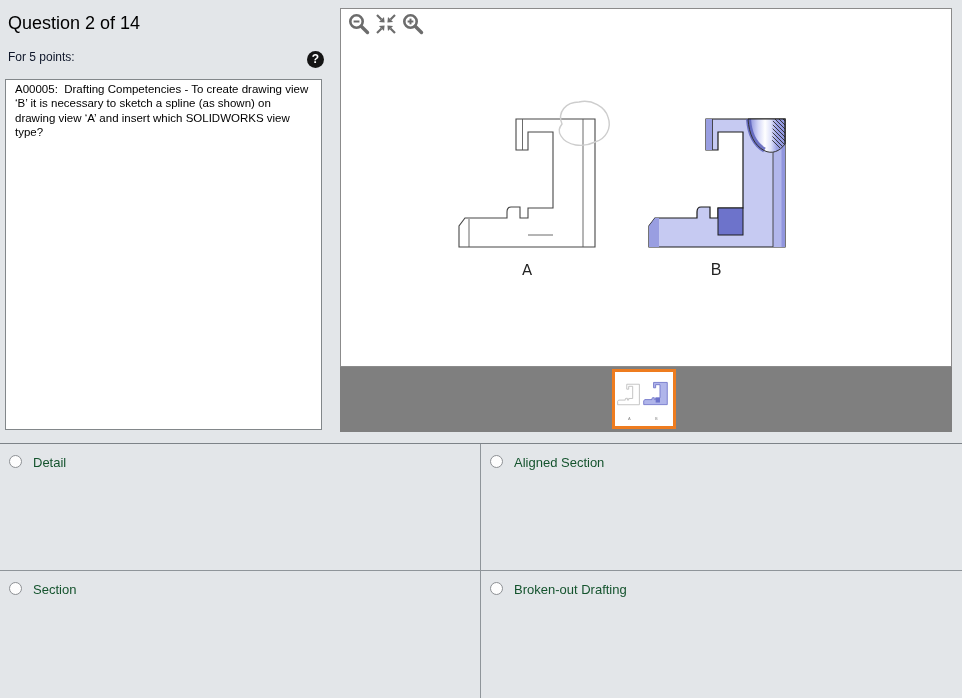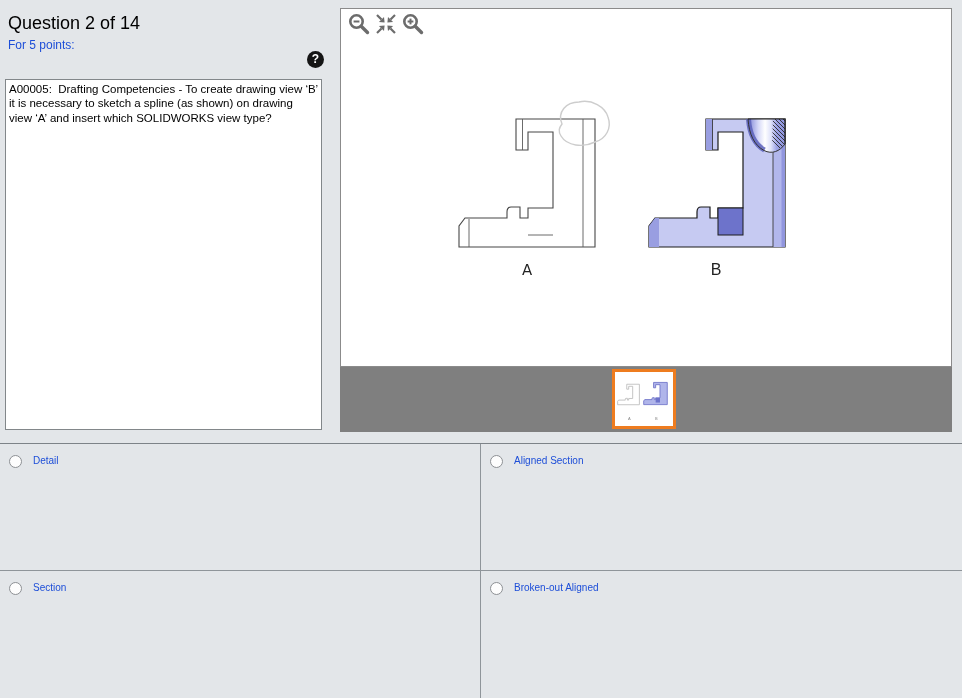--- a/index.html
+++ b/index.html
@@ -9,35 +9,35 @@
     background:#e3e6e9;
     font-family:"Liberation Sans", sans-serif;
     color:#000;
   }
   
   .page-title {
     position:absolute; left:8px; top:13px;
     font-size:18px; font-weight:normal; color:#000;
   }
   .points-label {
-    position:absolute; left:8px; top:38px;
-    font-size:12px; color:#1d4ed8;
+    position:absolute; left:8px; top:50px;
+    font-size:12px; color:#0f172a;
   }
   .help-icon {
     position:absolute; left:307px; top:51px;
     width:17px; height:17px; border-radius:50%;
     background:#151515; color:#fff;
     font-size:12px; font-weight:bold; text-align:center; line-height:17px;
     cursor:pointer; user-select:none;
   }
   .question-box {
     position:absolute; left:5px; top:79px;
     width:317px; height:351px;
     background:#fff; border:1px solid #82878a;
-    padding:2px 3px;
+    padding:2px 9px;
     font-size:11.5px; line-height:1.26; color:#000;
     white-space:pre-wrap; overflow:hidden;
   }
   
   .viewer { position:absolute; left:340px; top:8px; width:612px; height:424px; }
   .canvas {
     position:relative; width:612px; height:359px;
     background:#fff; border:1px solid #8b8b8b;
   }
   .zoom-toolbar { position:absolute; left:4px; top:2px; display:flex; }
@@ -74,21 +74,21 @@
   .opt-r2c1 { left:0;   top:571px; width:480px; height:127px;padding-left:33px; }
   .opt-r2c2 { left:481px; top:571px; width:481px; height:127px; }
   .radio {
     position:absolute; left:9px; top:11px;
     width:13px; height:13px; border-radius:50%;
     border:1px solid #8d9094; background:#fdfdfd;
     cursor:pointer;
   }
   .opt-label {
     position:absolute; left:33px; top:11px;
-    font-size:10px; color:#1d4ed8; cursor:default;
+    font-size:13px; color:#14532d; cursor:default;
   }
   .hidden-defs { position:absolute; width:0; height:0; }
 </style>
 </head>
 <body>
 
 <svg class="hidden-defs" aria-hidden="true">
   <defs>
     <path id="bkt" d="M61,4 H140 V132 H4 V111 L10,103 H52 V97 Q52,92 56,92 H65 V103 H73 V93 H98 V17 H73 V35 H61 Z"></path>
     <linearGradient id="boreg" x1="0" y1="0" x2="1" y2="0">
@@ -216,14 +216,14 @@
 <div class="option opt-r1c2">
   <span class="radio"></span>
   <span class="opt-label">Aligned Section</span>
 </div>
 <div class="option opt-r2c1">
   <span class="radio"></span>
   <span class="opt-label">Section</span>
 </div>
 <div class="option opt-r2c2">
   <span class="radio"></span>
-  <span class="opt-label">Broken-out Aligned</span>
+  <span class="opt-label">Broken-out Drafting</span>
 </div>
 
 </body></html>

